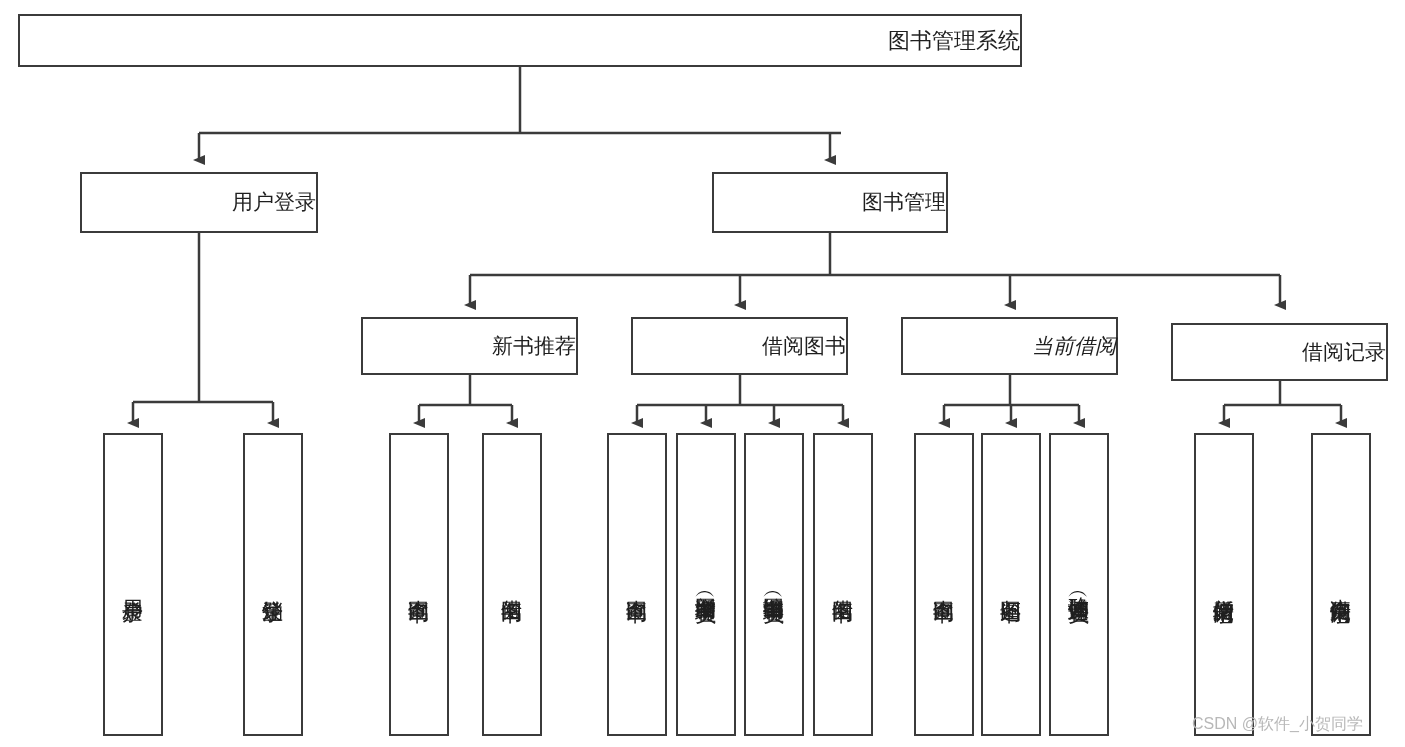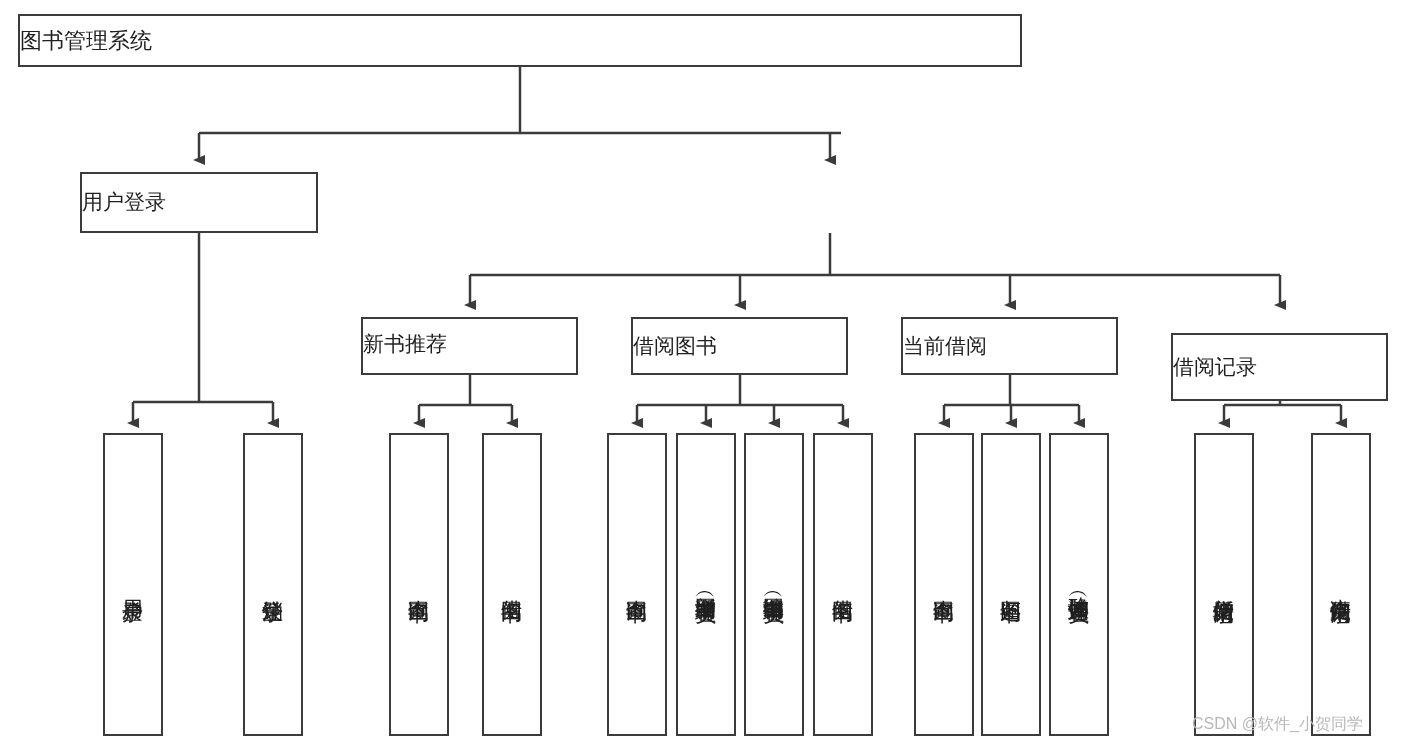--- a/index.html
+++ b/index.html
@@ -24,21 +24,21 @@
     width: 1405px;
     height: 747px;
   }
   .node {
     position: absolute;
     box-sizing: border-box;
     background: #ffffff;
     border: 2px solid #3b3b3b;
     display: flex;
     align-items: center;
-    justify-content: flex-start;
+    justify-content: flex-end;
     z-index: 3;
   }
   .node .label {
     color: #1f1f1f;
     text-align: center;
     line-height: 1.18;
     white-space: pre;
   }
   .node.root .label { font-size: 22px; }
   .node.lvl1 .label { font-size: 21px; }
@@ -118,31 +118,34 @@
     </g>
   </svg>
 
   <div class="node root" style="left:18px; top:14px; width:1004px; height:53px;">
     <span class="label">图书管理系统</span>
   </div>
 
   <div class="node lvl1" style="left:80px; top:172px; width:238px; height:61px;">
     <span class="label">用户登录</span>
   </div>
+  <div class="node lvl1" style="left:712px; top:172px; width:236px; height:61px;">
+    <span class="label">图书管理</span>
+  </div>
 
-  <div class="node lvl2" style="left:361px; top:317px; width:217px; height:58px;font-family:Liberation Mono, monospace;">
+  <div class="node lvl2" style="left:361px; top:317px; width:217px; height:58px;">
     <span class="label">新书推荐</span>
   </div>
   <div class="node lvl2" style="left:631px; top:317px; width:217px; height:58px;">
     <span class="label">借阅图书</span>
   </div>
-  <div class="node lvl2" style="left:901px; top:317px; width:217px; height:58px;">
+  <div class="node lvl2" style="left:901px; top:317px; width:217px; height:58px;font-style:italic;">
     <span class="label">当前借阅</span>
   </div>
-  <div class="node lvl2" style="left:1171px; top:333px; width:217px; height:68px;">
+  <div class="node lvl2" style="left:1171px; top:323px; width:217px; height:58px;">
     <span class="label">借阅记录</span>
   </div>
 
   <div class="node leaf" style="left:103px; top:433px; width:60px; height:303px;">
     <span class="label">用户登录</span>
   </div>
   <div class="node leaf" style="left:243px; top:433px; width:60px; height:303px;">
     <span class="label">注销登录</span>
   </div>
 

